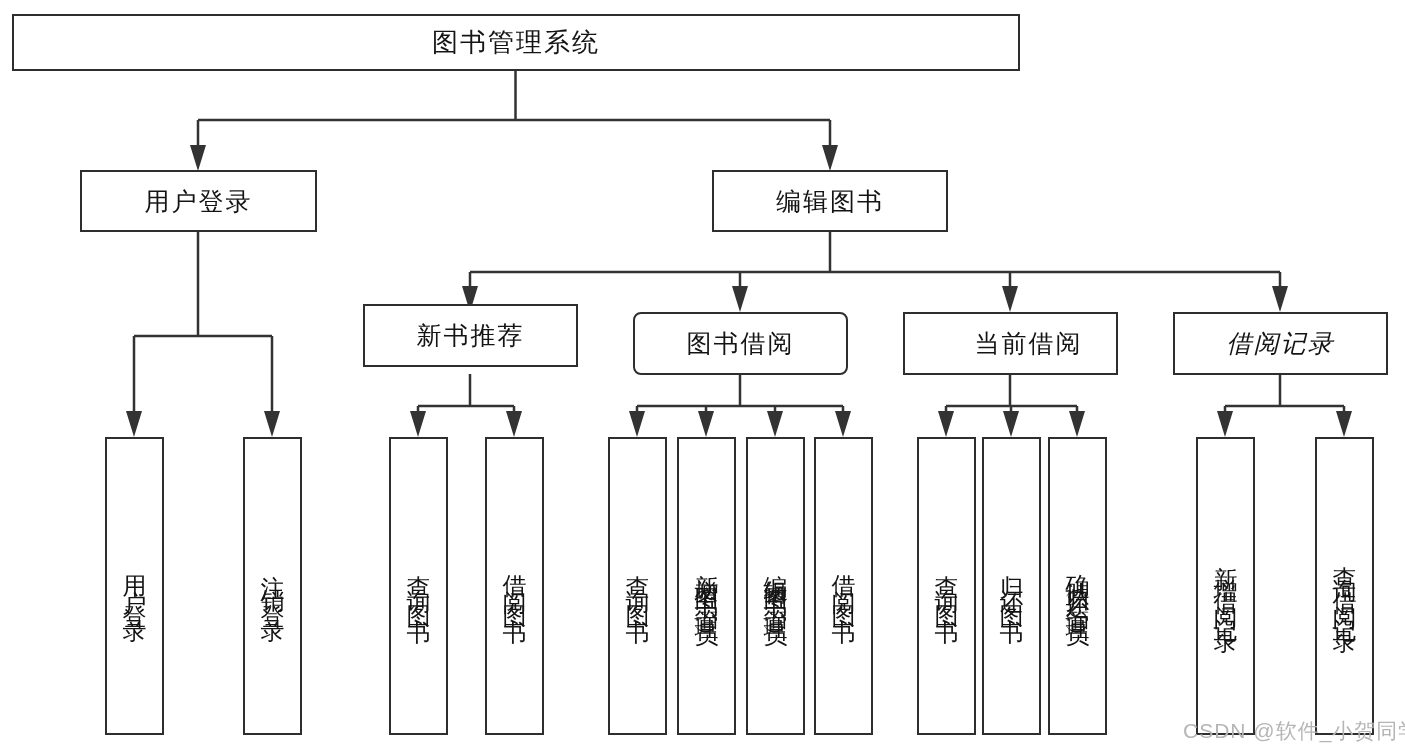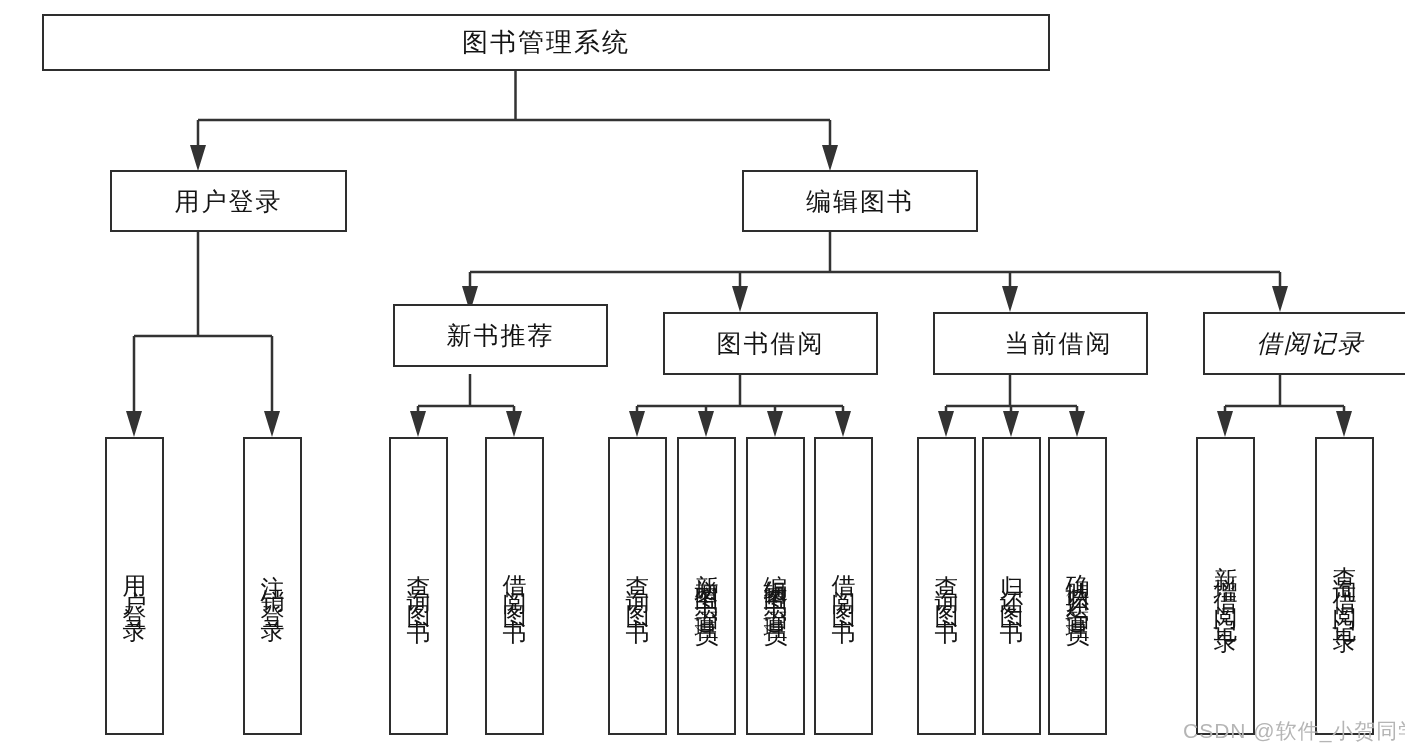--- a/index.html
+++ b/index.html
@@ -21,21 +21,20 @@
     box-sizing: border-box;
     border: 2.5px solid #2e2e2e;
     background: #ffffff;
     display: flex;
     align-items: center;
     justify-content: center;
     font-size: 25px;
     letter-spacing: 2px;
     color: #141414;
     white-space: nowrap;
-    margin-left: 30px;
   }
   .vbox {
     position: absolute;
     box-sizing: border-box;
     border: 2.5px solid #2e2e2e;
     background: #ffffff;
     display: flex;
     align-items: center;
     justify-content: center;
     writing-mode: vertical-rl;
@@ -46,21 +45,21 @@
     height: 298px;
     white-space: nowrap;
   }
   .pitch-a { letter-spacing: 15px; } 
   .pitch-b { letter-spacing: 13px; } 
   .pitch-c { letter-spacing: 7px; }  
   .n-root    { left: 12px;   top: 14px;  width: 1008px; height: 57px; font-size: 26px; }
   .n-login   { left: 80px;   top: 170px; width: 237px;  height: 62px; }
   .n-mgmt    { left: 712px;  top: 170px; width: 236px;  height: 62px; }
   .n-newbook { left: 363px;  top: 304px; width: 215px;  height: 63px; }
-  .n-borrow  { left: 633px;  top: 312px; width: 215px;  height: 63px; }
+  .n-borrow  { left: 633px;  top: 312px; width: 215px;  height: 63px; border-radius: 8px; }
   .n-current { left: 903px;  top: 312px; width: 215px;  height: 63px; padding-left: 36px; }
   .n-records { left: 1173px; top: 312px; width: 215px;  height: 63px; font-style: italic; }
   .v-1  { left: 105px; }
   .v-2  { left: 243px; }
   .v-3  { left: 389px; }
   .v-4  { left: 485px; }
   .v-5  { left: 608px; }
   .v-6  { left: 677px; }
   .v-7  { left: 746px; }
   .v-8  { left: 814px; }

